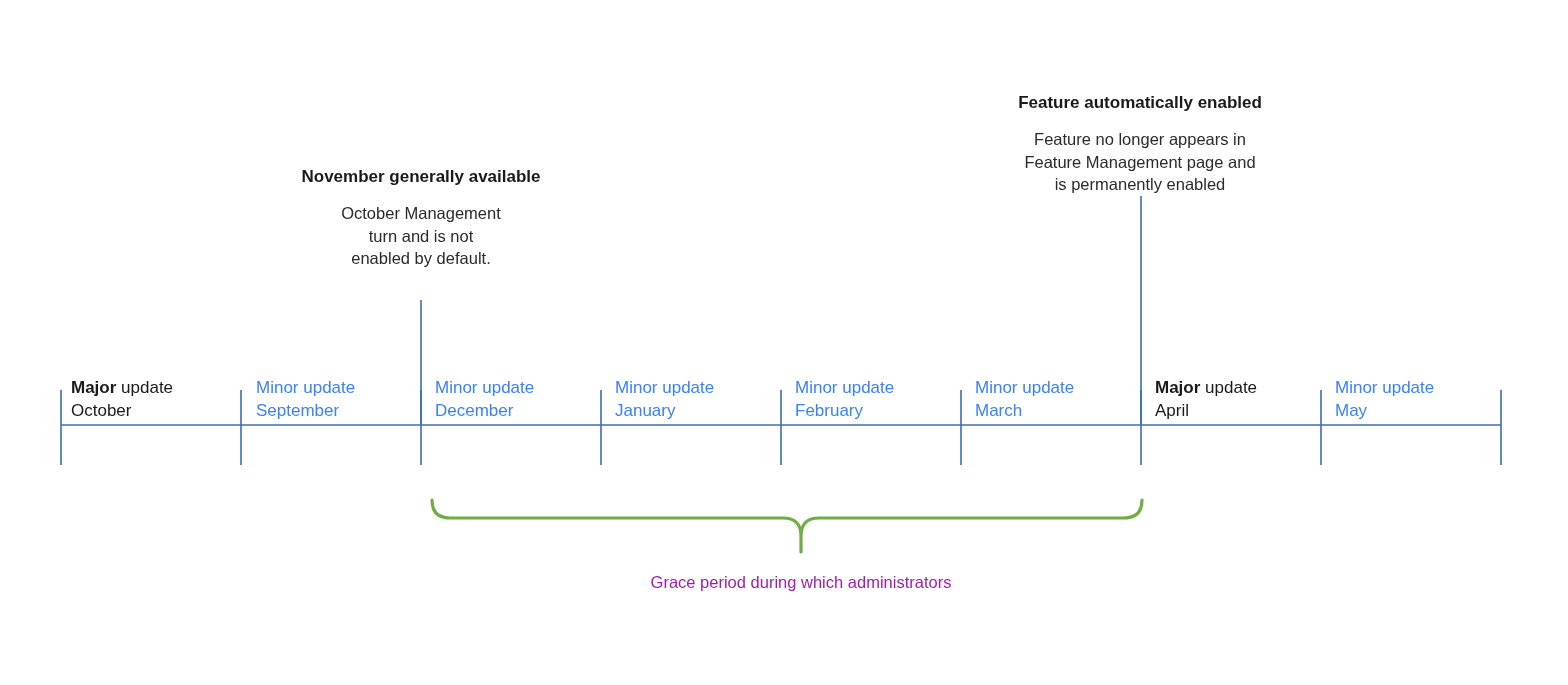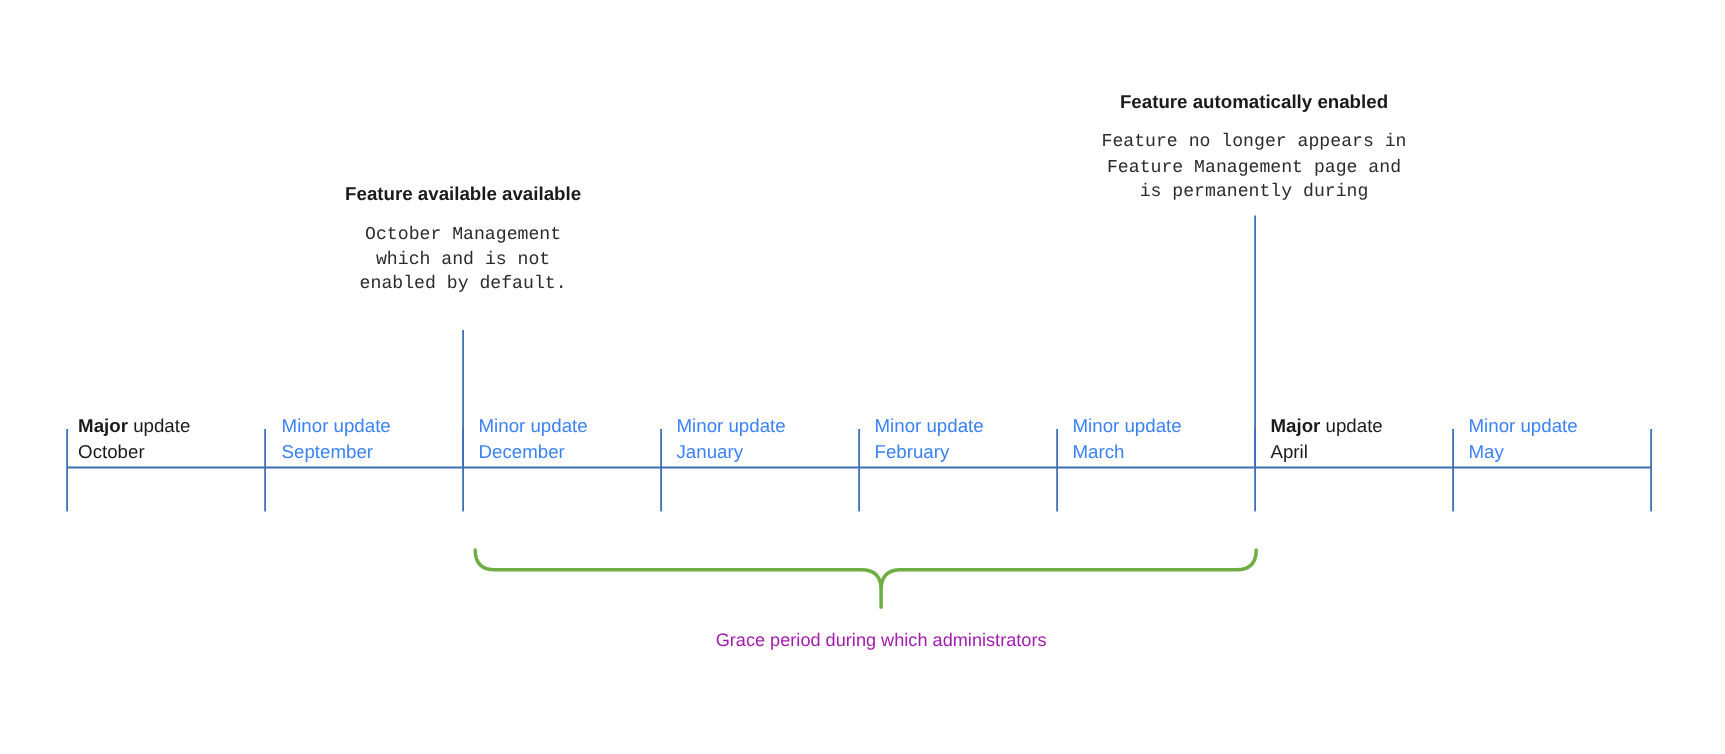--- a/index.html
+++ b/index.html
@@ -40,32 +40,31 @@
     font-size: 17px;
     color: #1a1a1a;
     line-height: 22px;
     white-space: nowrap;
   }
   .callout-body {
     font-size: 16.5px;
     color: #2b2b2b;
     line-height: 22.5px;
     margin-top: 14px;
-    font-family: Liberation Mono, monospace;
   }
   .callout-body span { display: block; }
 
   #callout-ga {
     left: 271px;
     top: 166px;
     width: 300px;
   }
   #callout-auto {
     left: 980px;
-    top: 82px;
+    top: 92px;
     width: 320px;
   }
 
   
   .seg-label {
     position: absolute;
     top: 377px;
     font-size: 17px;
     line-height: 22.5px;
     white-space: nowrap;
@@ -111,34 +110,34 @@
     <g id="svg-leaders">
         <line x1="421" y1="300" x2="421" y2="425" stroke="#3c6eb4" stroke-width="1.6"></line>
         <line x1="1141" y1="196" x2="1141" y2="425" stroke="#3c6eb4" stroke-width="1.6"></line>
       </g>
     <g id="svg-brace">
         <path d="M 432 500 L 432 500 Q 432 518 450 518 L 783 518 Q 801 518 801 536 L 801 552 M 801 536 Q 801 518 819 518 L 1124 518 Q 1142 518 1142 500 L 1142 500" fill="none" stroke="#6fae44" stroke-width="3.2" stroke-linecap="round" stroke-linejoin="round"></path>
       </g>
   </svg>
 
   <div class="callout" id="callout-ga">
-    <div class="callout-title">Feature available available</div>
+    <div class="callout-title">November generally available</div>
     <div class="callout-body">
       <span>October Management</span>
-      <span>which and is not</span>
+      <span>turn and is not</span>
       <span>enabled by default.</span>
     </div>
   </div>
 
   <div class="callout" id="callout-auto">
     <div class="callout-title">Feature automatically enabled</div>
     <div class="callout-body">
       <span>Feature no longer appears in</span>
       <span>Feature Management page and</span>
-      <span>is permanently during</span>
+      <span>is permanently enabled</span>
     </div>
   </div>
 
   <div id="segment-labels">
       <div class="seg-label major" style="left: 71px;">
         <span class="l1"><b class="kind">Major</b> update</span>
         <span class="l2">October</span>
       </div>
       <div class="seg-label minor" style="left: 256px;">
         <span class="l1"><b class="kind">Minor</b> update</span>

